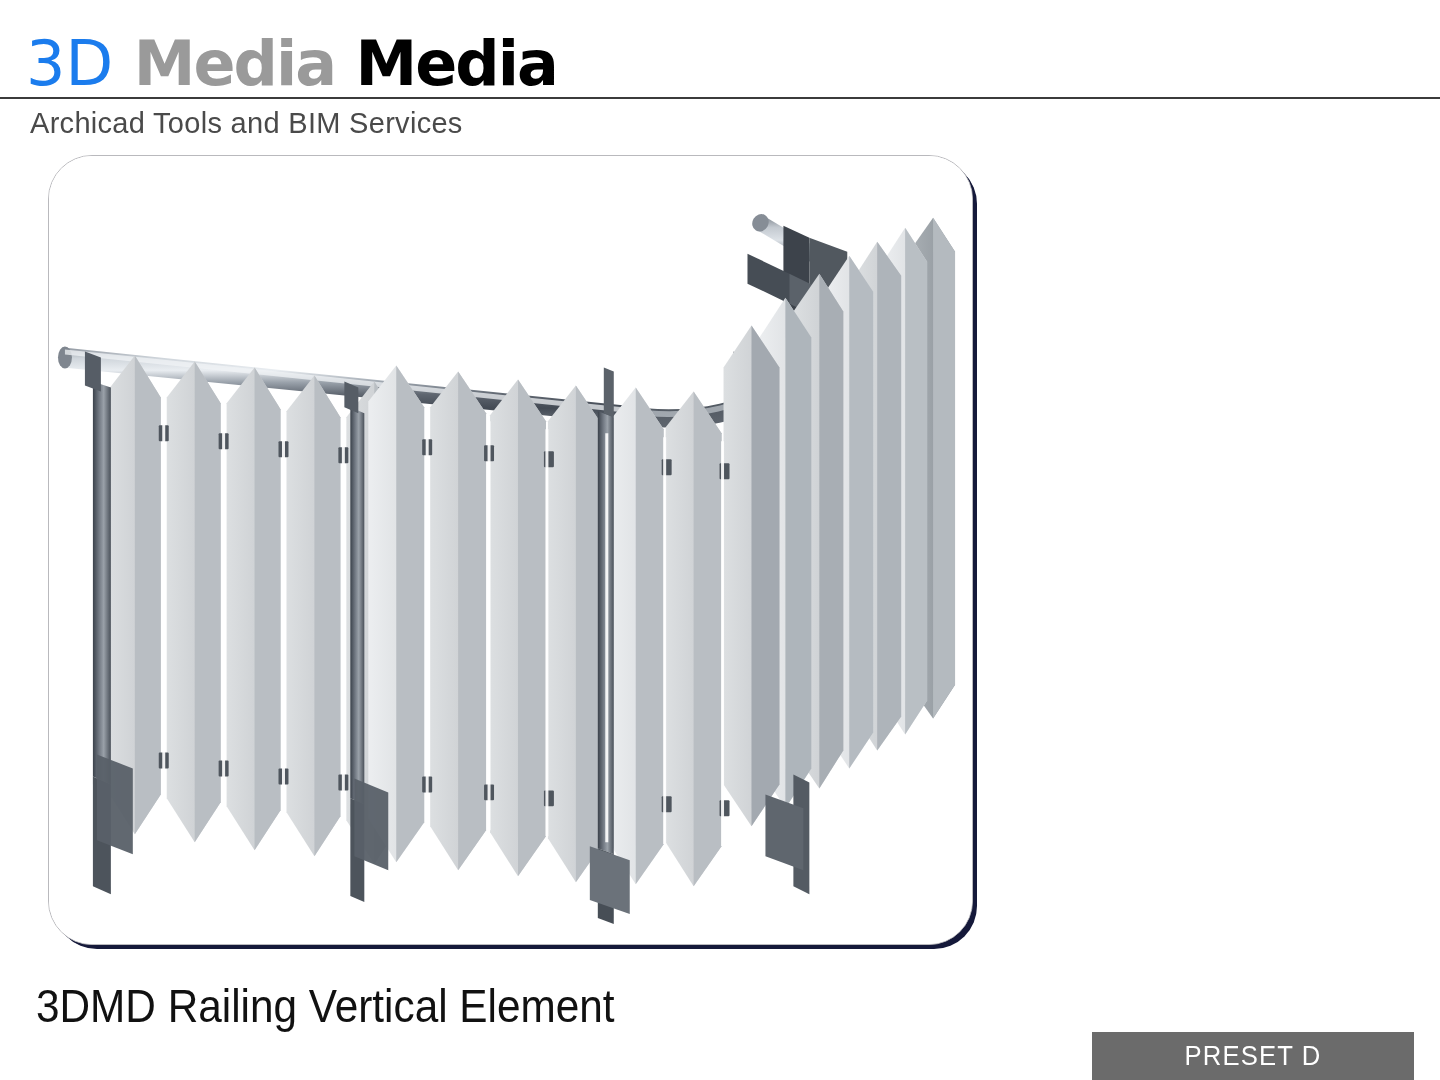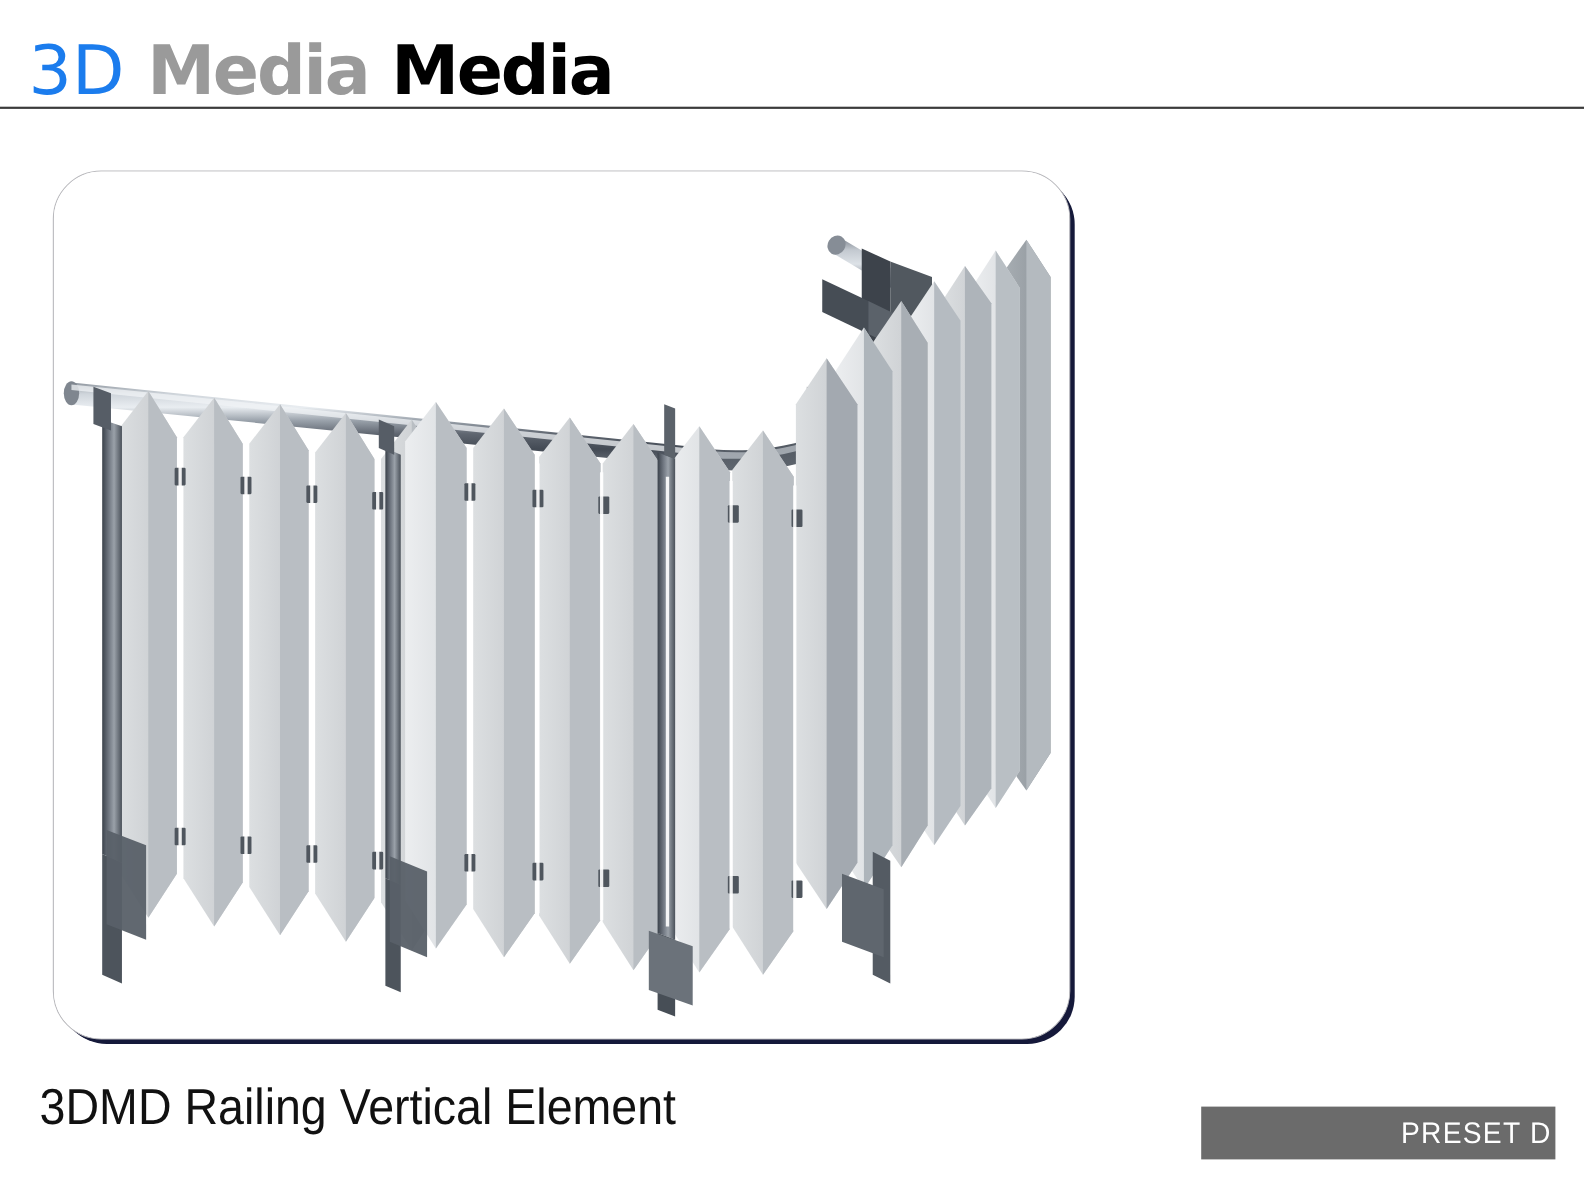--- a/index.html
+++ b/index.html
@@ -98,26 +98,26 @@
     color: #111111;
     letter-spacing: 0px;
     white-space: nowrap;
     font-family: "Liberation Sans", sans-serif;
     font-weight: 400;
     transform: scaleX(0.92);
     transform-origin: left center;
   }
   #preset-badge {
     position: absolute;
-    left: 1092px; top: 1006px;
+    left: 1092px; top: 1032px;
     width: 322px; height: 48px;
     background: #6b6b6b;
     display: flex;
     align-items: center;
-    justify-content: flex-end;
+    justify-content: center;
   }
   #preset-badge-label {
     color: #ffffff;
     font-size: 27px;
     letter-spacing: 1.2px;
     font-family: "Liberation Sans", sans-serif;
     font-weight: 400;
     transform: scaleX(0.95);
   }
 </style>
@@ -127,20 +127,21 @@
 <div id="page">
 
   <div id="header">
 
     <div id="logo-wordmark">
       <span class="w3d">3D</span><span>&nbsp;</span><span class="wmedia">Media</span><span>&nbsp;</span><span class="wdesign">Media</span>
     </div>
 
     <div id="header-rule"></div>
 
+    <div id="logo-tagline">Archicad Tools and BIM Services</div>
   </div>
 
   <div id="image-frame">
     <div id="render-canvas">
       <svg viewBox="0 0 925 790" preserveAspectRatio="none" xmlns="http://www.w3.org/2000/svg">
         <defs>
 
           <linearGradient id="chrome" x1="0" y1="0" x2="0" y2="1">
             <stop offset="0%" stop-color="#8e959e"></stop>
             <stop offset="14%" stop-color="#cfd5db"></stop>

